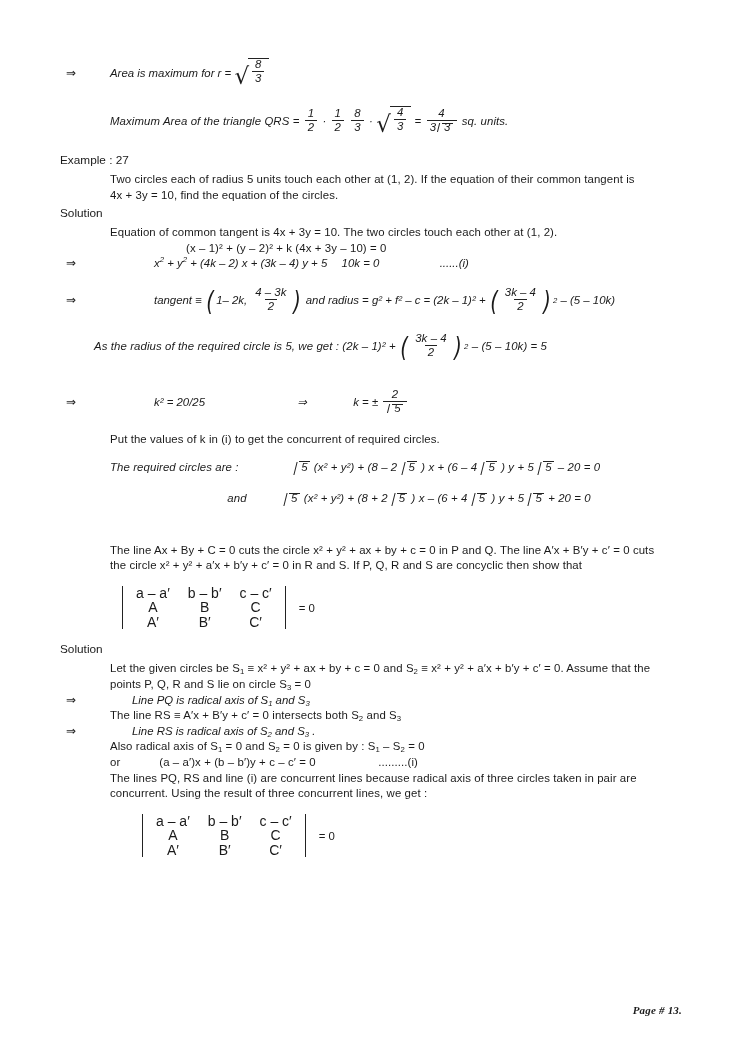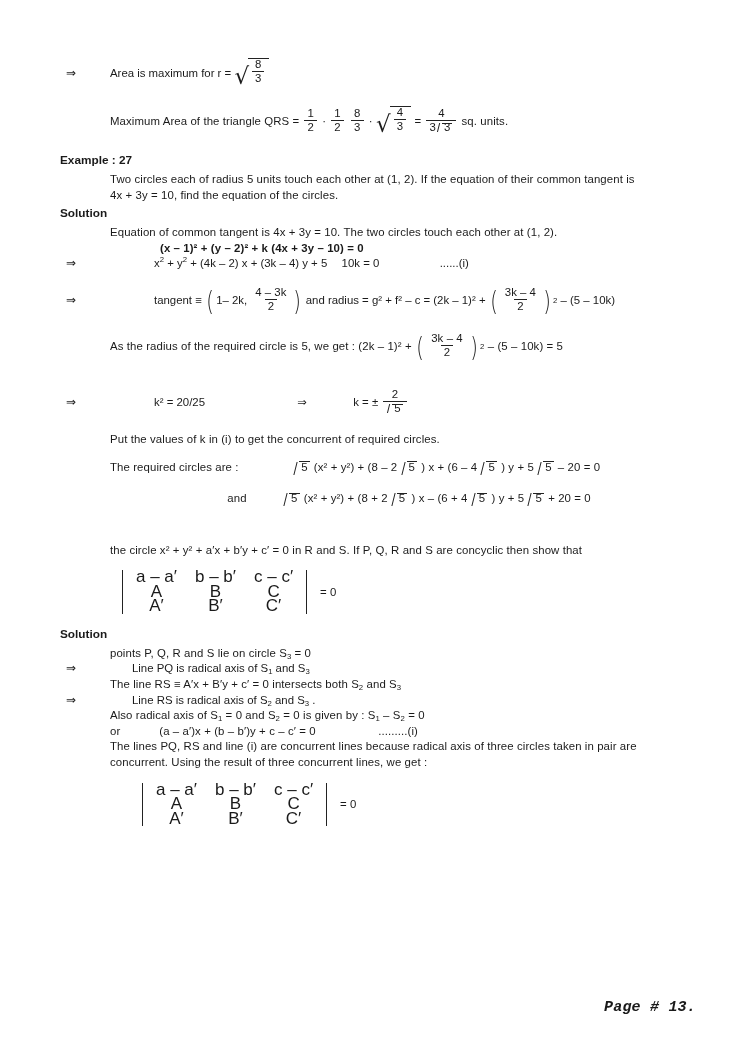--- a/index.html
+++ b/index.html
@@ -37,21 +37,21 @@
     white-space: nowrap;
   }
   .wrapline {
     font-size: 11.4px;
     line-height: 15.6px;
     letter-spacing: 0.1px;
   }
   .indent { margin-left: 44px; }
   .head {
     font-size: 11.8px;
-    font-weight: bold;
+    font-weight: normal;
     line-height: 16px;
   }
   .justify { text-align: justify; }
 
   
   .arrow-row {
     display: flex;
     align-items: baseline;
     font-size: 11.4px;
     line-height: 15.6px;
@@ -61,21 +61,21 @@
     width: 44px;
     flex: 0 0 44px;
     font-size: 12px;
   }
   .gap-lbl {
     display: inline-block;
     min-width: 46px;
   }
 
   
-  .m { white-space: nowrap; }
+  .m { white-space: nowrap; font-style: italic; }
   sup, .sup {
     font-size: 0.68em;
     vertical-align: super;
     line-height: 0;
   }
   sub, .sub {
     font-size: 0.68em;
     vertical-align: -0.28em;
     line-height: 0;
   }
@@ -179,42 +179,42 @@
     display: flex;
     align-items: stretch;
   }
   .det .bar {
     width: 1px;
     background: #222;
     margin: 0 4px;
   }
   .det table {
     border-collapse: collapse;
-    font-size: 17px;
+    font-size: 14px;
   }
   .det td {
     padding: 0px 9px;
     text-align: center;
     line-height: 14.5px;
     white-space: nowrap;
   }
   .det .eq {
     margin-left: 9px;
     font-size: 11.4px;
   }
 
   
   .footer {
     position: absolute;
-    right: 48px;
+    right: 62px;
     bottom: 36px;
-    font-family: Liberation Mono, monospace;
+    font-family: Liberation Serif, serif;
     font-style: italic;
     font-weight: bold;
-    font-size: 15px;
+    font-size: 11px;
     letter-spacing: 0.2px;
   }
 
   .sp4 { height: 4px; }
   .sp10 { height: 10px; }
   .sp12 { height: 12px; }
   .sp16 { height: 16px; }
   .sp20 { height: 20px; }
 </style>
 </head>
@@ -279,21 +279,21 @@
     <div class="sp16"></div>
 
     <div class="head" style="margin-left:-6px;">Example : 27</div>
     <div class="sp4"></div>
     <div class="wrapline indent">Two circles each of radius 5 units touch each other at (1, 2). If the equation of their common tangent is</div>
     <div class="wrapline indent">4x + 3y = 10, find the equation of the circles.</div>
     <div class="head" style="margin-left:-6px; margin-top:2px;">Solution</div>
     <div class="sp4"></div>
     <div class="wrapline indent">Equation of common tangent is 4x + 3y = 10. The two circles touch each other at (1, 2).</div>
 
-    <div class="line" style="margin-left:94px;font-weight:bold;">
+    <div class="line" style="margin-left:120px;">
       <span>(x – 1)² + (y – 2)² + k (4x + 3y – 10) = 0</span>
     </div>
 
     <div class="arrow-row">
       <span class="arrow">⇒</span>
       <span class="m" style="margin-left:44px;text-align:center;">
         <span>x</span><sup>2</sup>
         + <span>y</span><sup>2</sup>
         <span>+ (4k – 2) x + (3k – 4) y + 5</span>
         <span style="display:inline-block;width:8px;"></span>
@@ -331,21 +331,21 @@
           </span>
           <span class="p">)</span>
           <span class="paren-sup">2</span>
         </span>
         <span>– (5 – 10k)</span>
       </span>
     </div>
 
     <div class="sp20"></div>
 
-    <div class="line indent" style="margin-left:44px;">
+    <div class="line indent" style="margin-left:28px;">
       <span class="m">
         <span>As the radius of the required circle is 5, we get : (2k – 1)² +</span>
         <span class="bigparen">
           <span class="p">(</span>
           <span class="inside">
             <span class="frac">
               <span class="num">3k – 4</span>
               <span class="den">2</span>
             </span>
           </span>
@@ -410,20 +410,21 @@
         <span>) y + 5</span>
         <span class="sqrt"><span>5</span></span>
         <span>+ 20 = 0</span>
       </span>
     </div>
 
     <div class="sp20"></div>
     <div class="sp12"></div>
 
     <div class="sp4"></div>
+    <div class="wrapline indent">The line Ax + By + C = 0 cuts the circle x² + y² + ax + by + c = 0 in P and Q. The line A′x + B′y + c′ = 0 cuts</div>
     <div class="wrapline indent justify" style="width:570px;">the circle  x² + y² + a′x + b′y + c′ = 0 in R and S. If P, Q, R and S are concyclic then show that</div>
 
     <div class="sp12"></div>
 
     <div style="margin-left:52px;">
       <span class="det">
         <span class="bars">
           <span class="bar"></span>
           <table>
             <tbody>
@@ -449,20 +450,23 @@
         <span class="eq">= 0</span>
       </span>
     </div>
 
     <div class="sp12"></div>
 
     <div class="head" style="margin-left:-6px;">Solution</div>
     <div class="sp4"></div>
 
     <div class="wrapline indent">
+      <span>Let the given circles be S</span><sub>1</sub><span> ≡ x² + y² + ax + by + c = 0 and S</span><sub>2</sub><span> ≡ x² + y² + a′x + b′y + c′ = 0. Assume that the</span>
+    </div>
+    <div class="wrapline indent">
       <span>points P, Q, R and S lie on circle S</span><sub>3</sub><span> = 0</span>
     </div>
 
     <div class="arrow-row">
       <span class="arrow">⇒</span>
       <span class="m" style="margin-left:22px;">
         <span>Line PQ is radical axis of S</span><sub>1</sub><span> and S</span><sub>3</sub>
       </span>
     </div>
 

